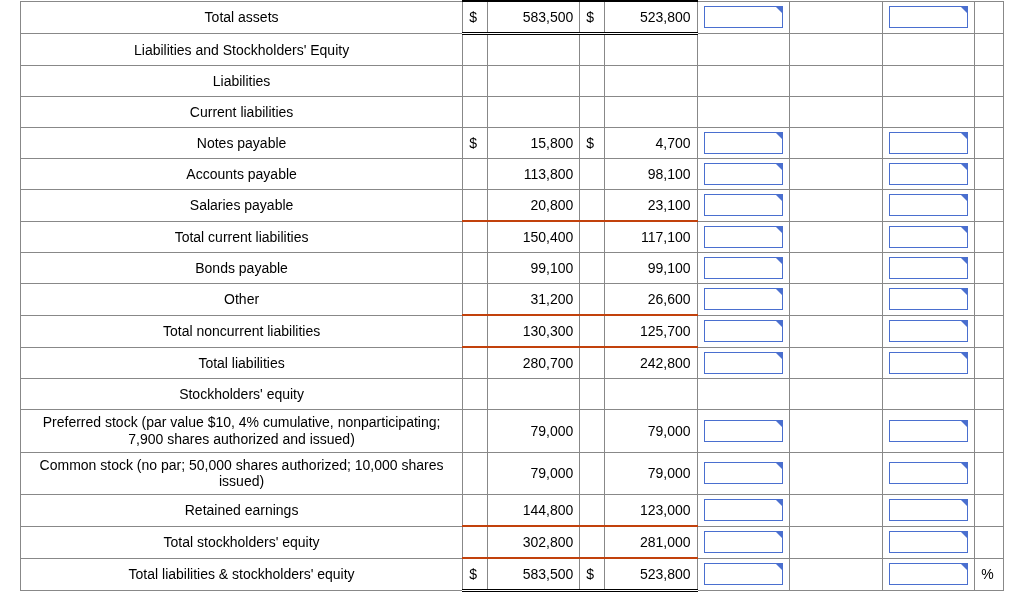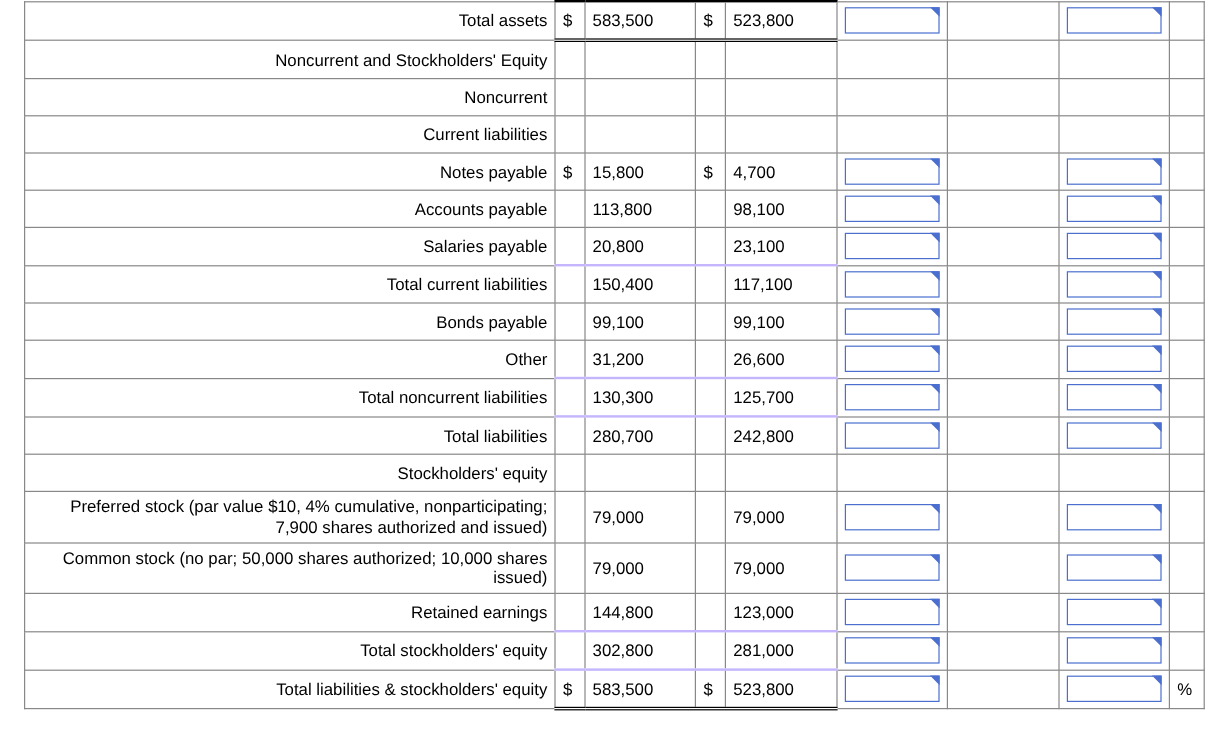--- a/index.html
+++ b/index.html
@@ -27,34 +27,34 @@
     vertical-align: middle;
     background: #fff;
   }
   
   col.label   { width: 430px; }
   col.cur     { width: 24px; }
   col.num     { width: 90px; }
   col.input   { width: 90px; }
   col.tiny    { width: 28px; }
 
-  td.label    { text-align: right; }
+  td.label    { text-align: center; }
   td.indent1  { padding-left: 22px; }
   td.indent2  { padding-left: 40px; }
   td.cur      { text-align: left; }
-  td.num      { }
+  td.num      { text-align: right; }
   td.tiny     { text-align: left; }
 
   
   tr.dbl-top td.num, tr.dbl-top td.cur {
     border-top: 2px solid #000;
     border-bottom: 3px double #000;
   }
   tr.rule td.num, tr.rule td.cur {
-    border-bottom: 2px solid #c4b5fd;
+    border-bottom: 2px solid #c2410c;
   }
 
   
   td.ans {
     padding: 2px;
   }
   td.ans .box {
     border: 1px solid #4a6fcf;
     height: 22px;
     position: relative;
@@ -99,32 +99,32 @@
             <div class="box"></div>
           </td>
     <td class="noans"></td>
     <td class="ans">
             <div class="box"></div>
           </td>
     <td class="tiny"></td>
   </tr>
 
   <tr>
-    <td class="label">Noncurrent and Stockholders' Equity</td>
+    <td class="label">Liabilities and Stockholders' Equity</td>
     <td class="cur"></td>
           <td class="num"></td>
           <td class="cur"></td>
           <td class="num"></td>
     <td></td>
           <td></td>
           <td></td>
           <td class="tiny"></td>
   </tr>
   <tr>
-    <td class="label">Noncurrent</td>
+    <td class="label">Liabilities</td>
     <td class="cur"></td>
           <td class="num"></td>
           <td class="cur"></td>
           <td class="num"></td>
     <td></td>
           <td></td>
           <td></td>
           <td class="tiny"></td>
   </tr>
   <tr>

